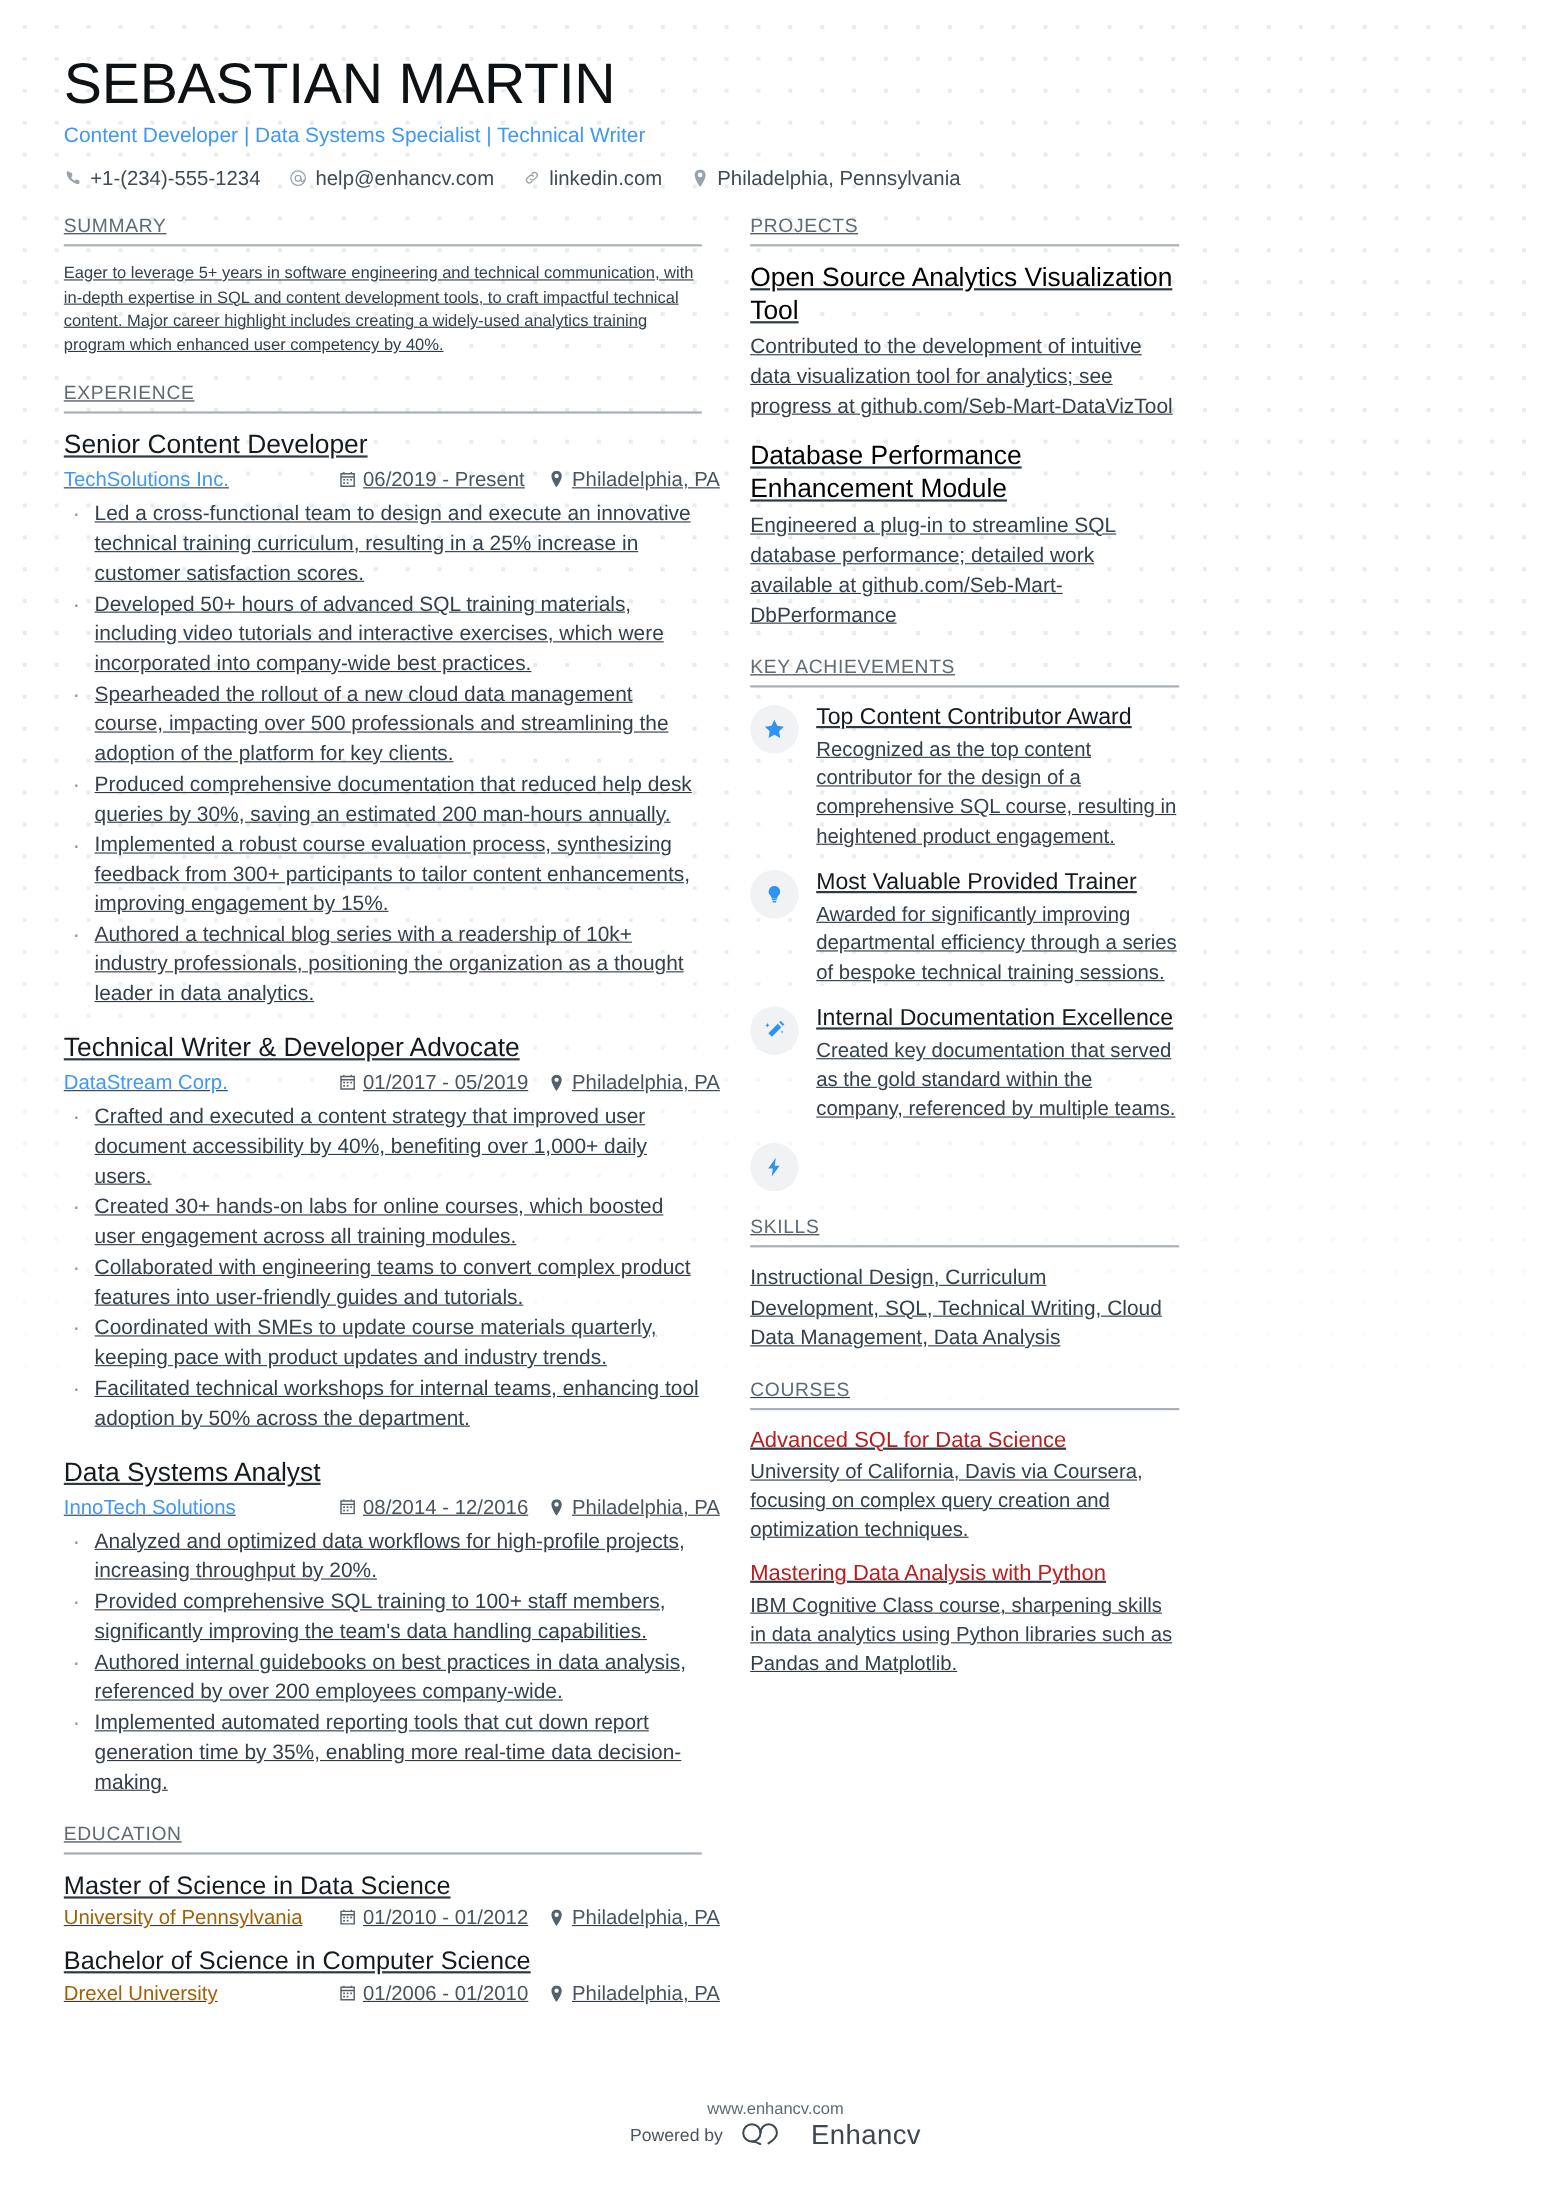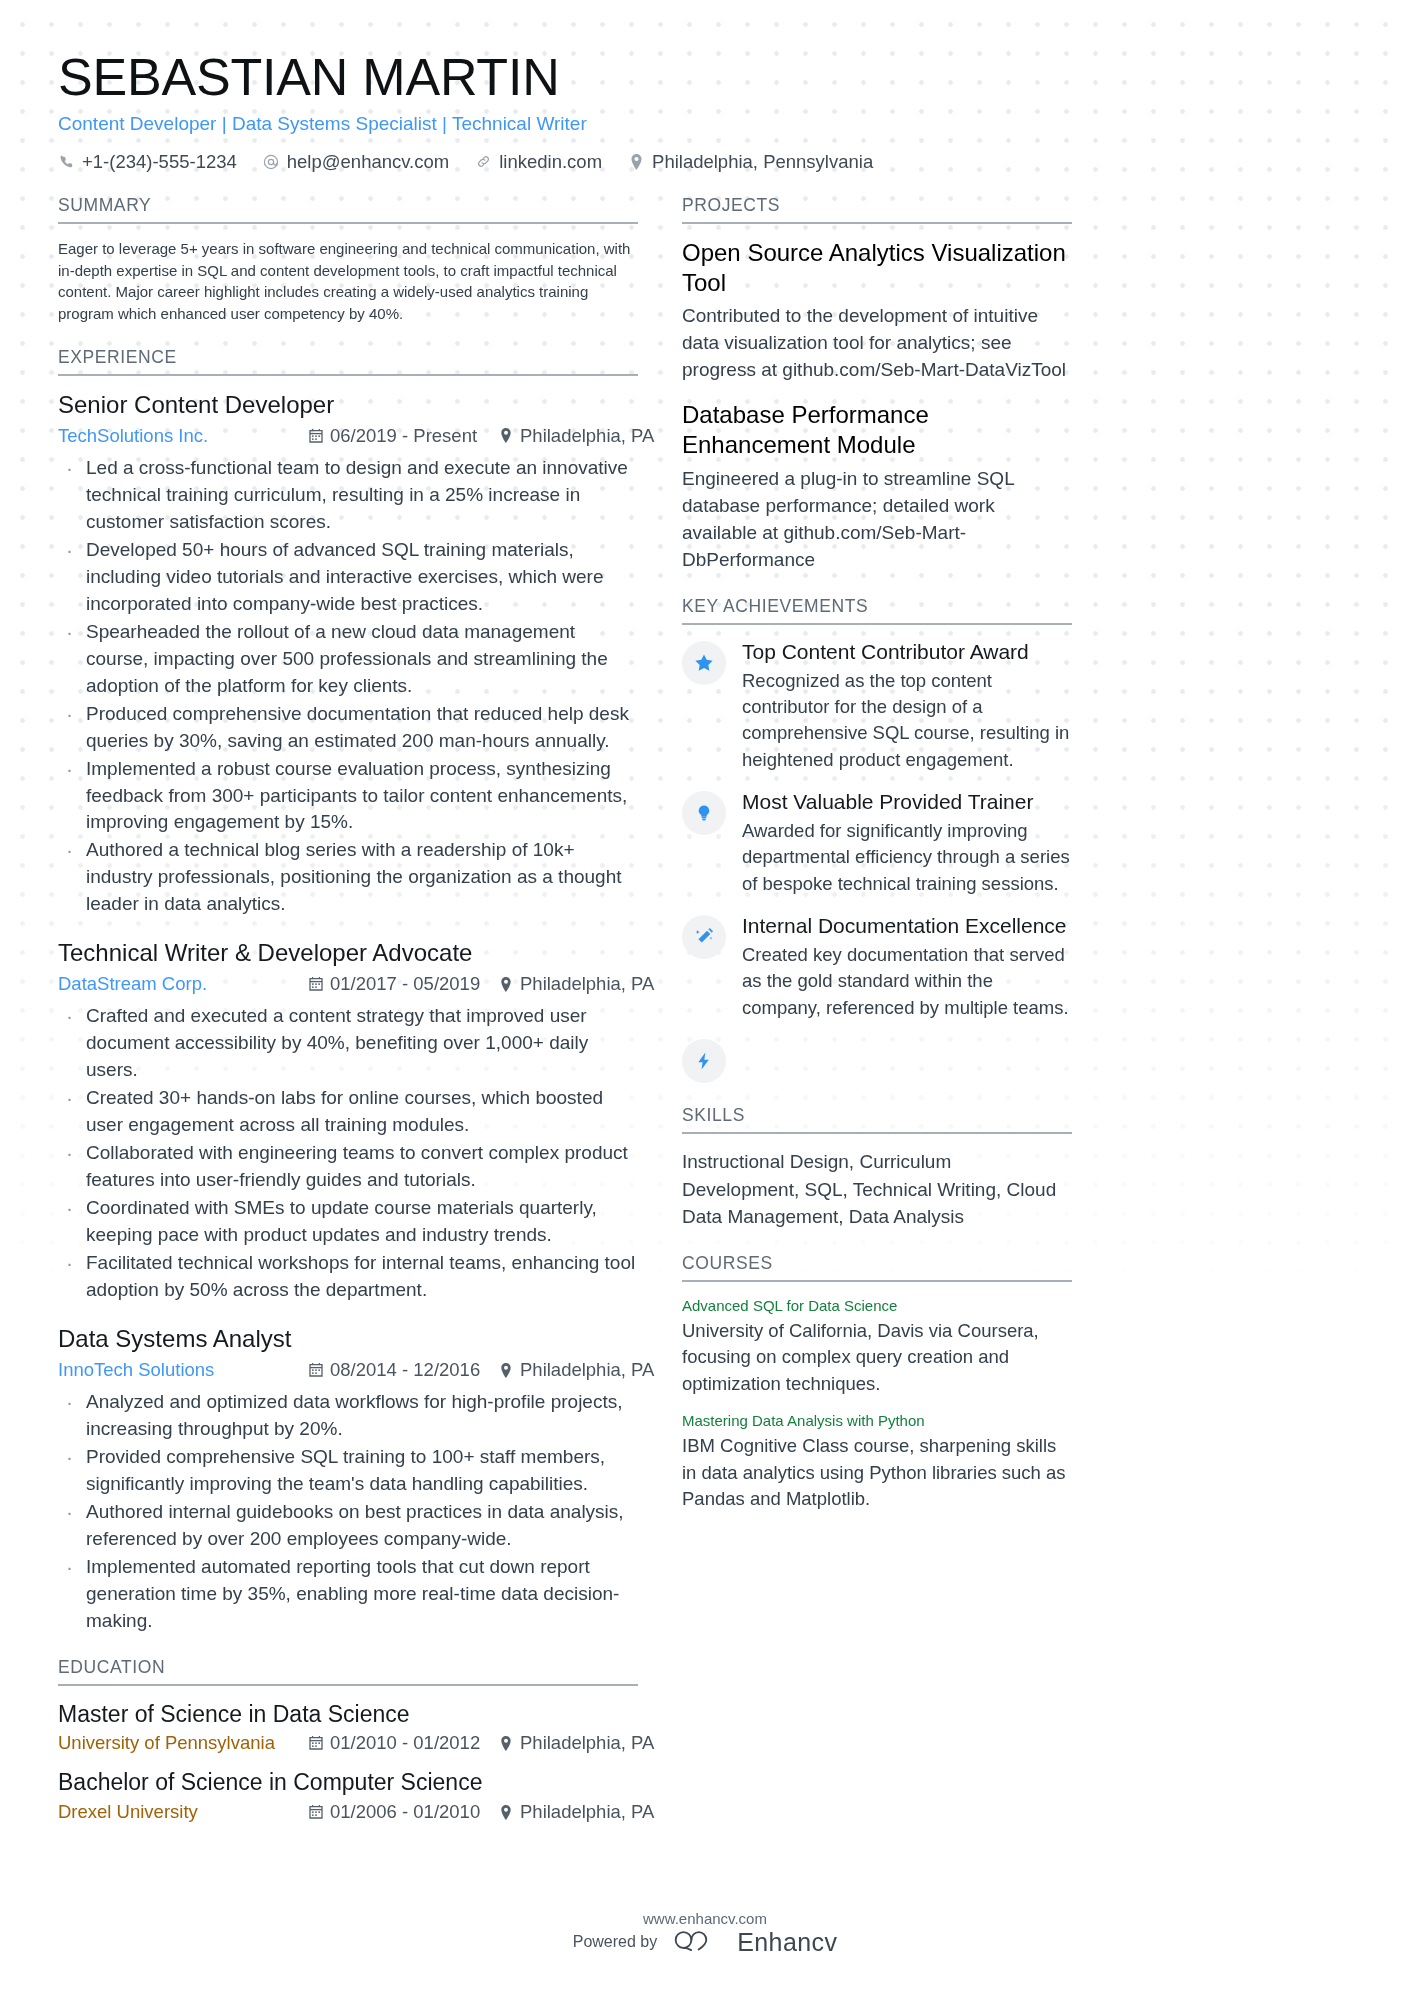--- a/index.html
+++ b/index.html
@@ -103,21 +103,21 @@
   .sec-head {
     font-size: 17.5px;
     letter-spacing: .6px;
     color: #5e6a75;
     text-transform: uppercase;
     font-weight: 400;
     padding-bottom: 6px;
     border-bottom: 2.5px solid #a8afb6;
     margin-bottom: 14px;
   }
-  .sec { margin-bottom: 22px; }
+  .sec { margin-bottom: 22px; text-decoration: underline; }
 
   
   .summary-text {
     font-size: 15px;
     line-height: 1.45;
     color: #34404c;
   }
 
   
   .job { margin-bottom: 20px; }
@@ -238,22 +238,22 @@
   
   .skills-text {
     font-size: 19px;
     line-height: 1.45;
     color: #34404c;
   }
 
   
   .course { margin-bottom: 14px; }
   .course-title {
-    font-size: 15px;
-    color: #15803d;
+    font-size: 20px;
+    color: #b91c1c;
     line-height: 1.3;
     margin-bottom: 3px;
   }
   .course-desc {
     font-size: 18.5px;
     line-height: 1.42;
     color: #34404c;
   }
 
   

